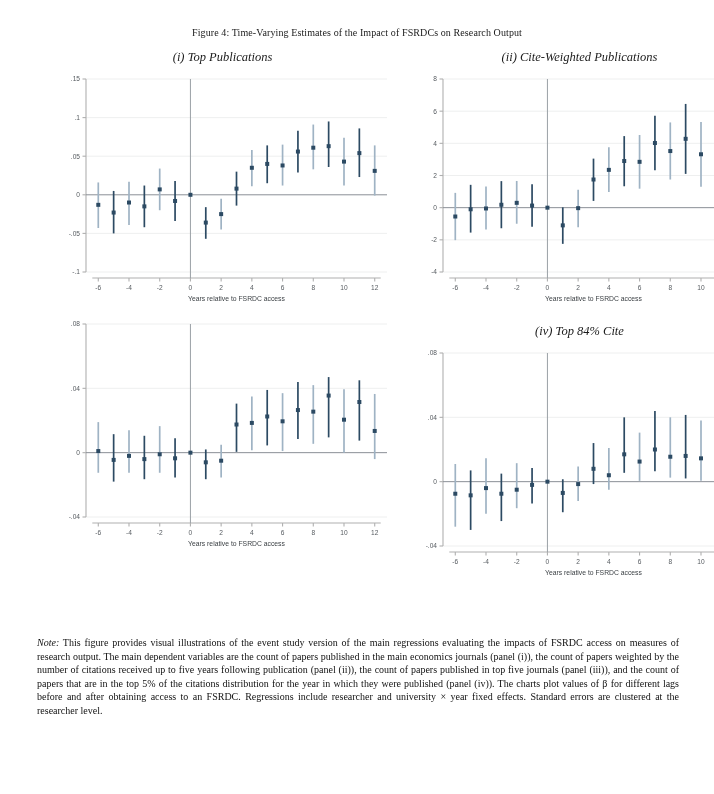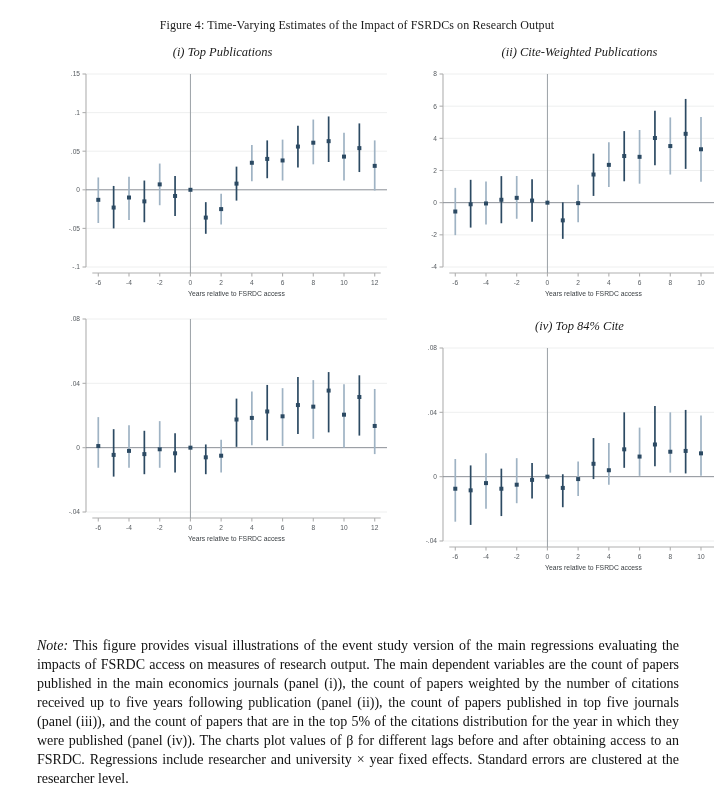--- a/index.html
+++ b/index.html
@@ -10,23 +10,23 @@
   body {
     width: 714px;
     height: 794px;
     font-family: "Liberation Serif", serif;
     color: #1a1a1a;
     position: relative;
     overflow: hidden;
   }
   #figure-title {
     text-align: center;
-    font-size: 12px;
+    font-size: 10px;
     font-family: "Liberation Serif", serif;
-    padding-top: 18px;
+    padding-top: 27px;
     letter-spacing: 0.1px;
   }
   .panels {
     position: relative;
     width: 714px;
     padding-left: 44px;
   }
   .panel-row {
     display: flex;
     width: 714px;
@@ -65,21 +65,21 @@
     font-family: "Liberation Sans", sans-serif;
     font-size: 6.8px;
     fill: #3d4246;
   }
   .note-block {
     position: absolute;
     left: 37px;
     top: 636px;
     width: 642px;
     font-family: "Liberation Serif", serif;
-    font-size: 14px;
+    font-size: 10px;
     line-height: 1.36;
     text-align: justify;
     color: #111;
   }
   .note-label { font-style: italic; }
 </style>
 </head>
 <body>
 
 <div id="figure-title">Figure 4: Time-Varying Estimates of the Impact of FSRDCs on Research Output</div>

